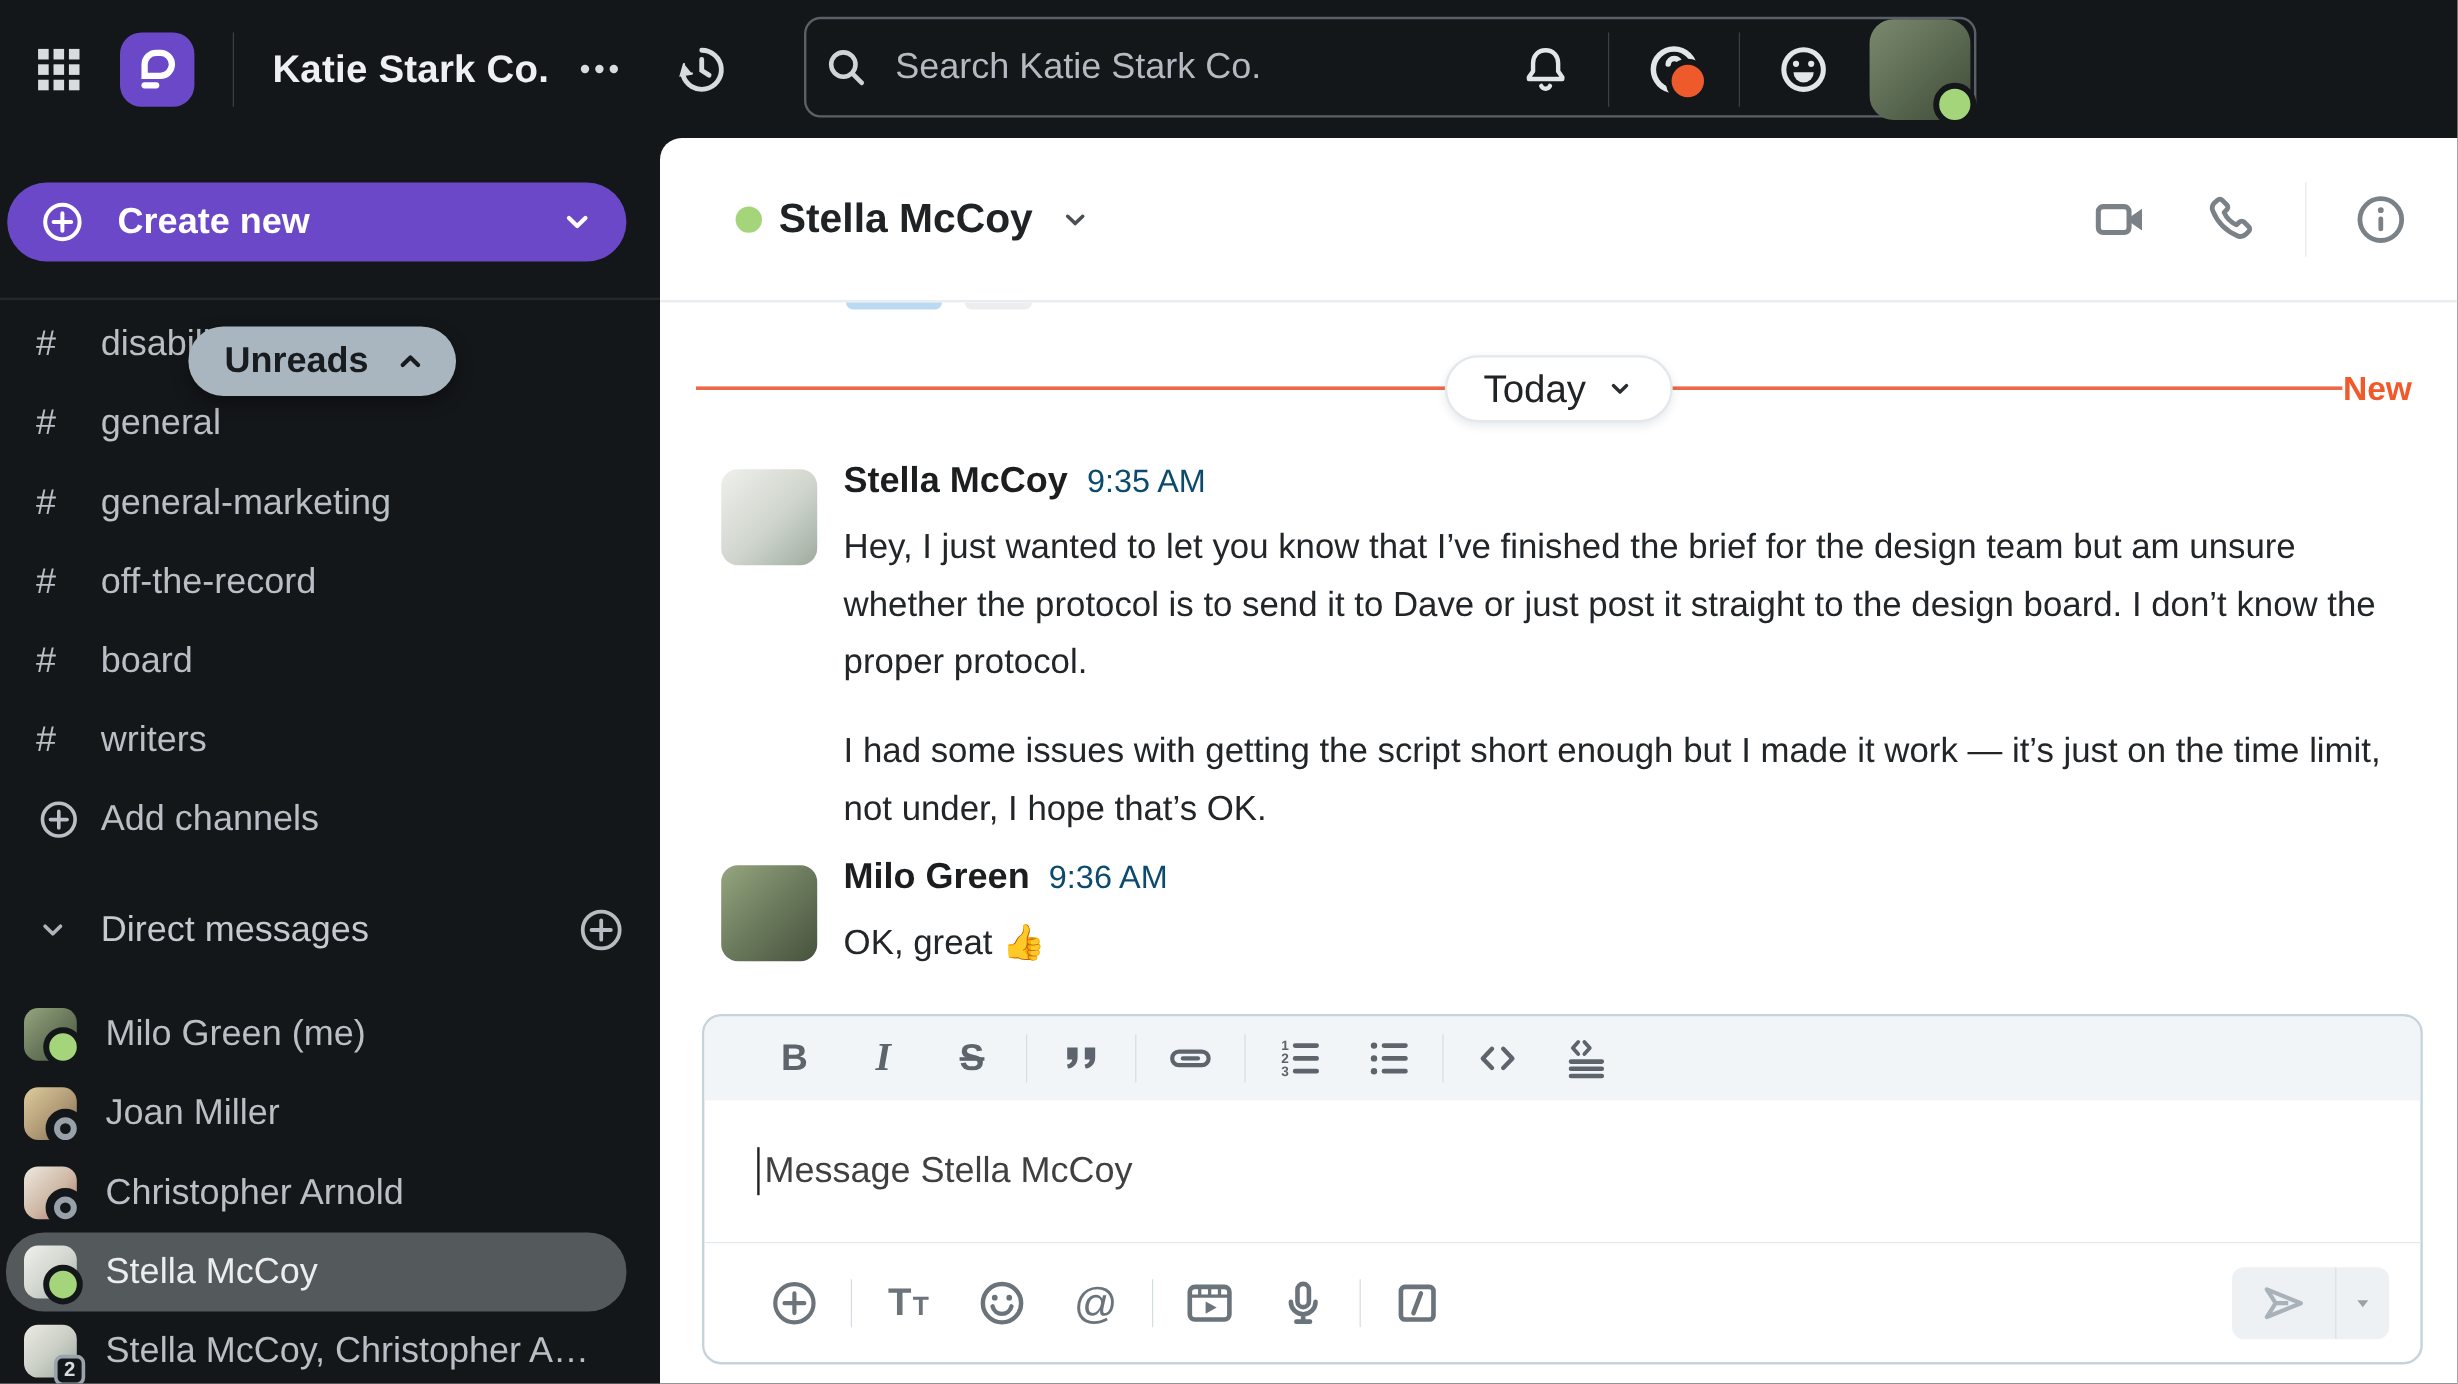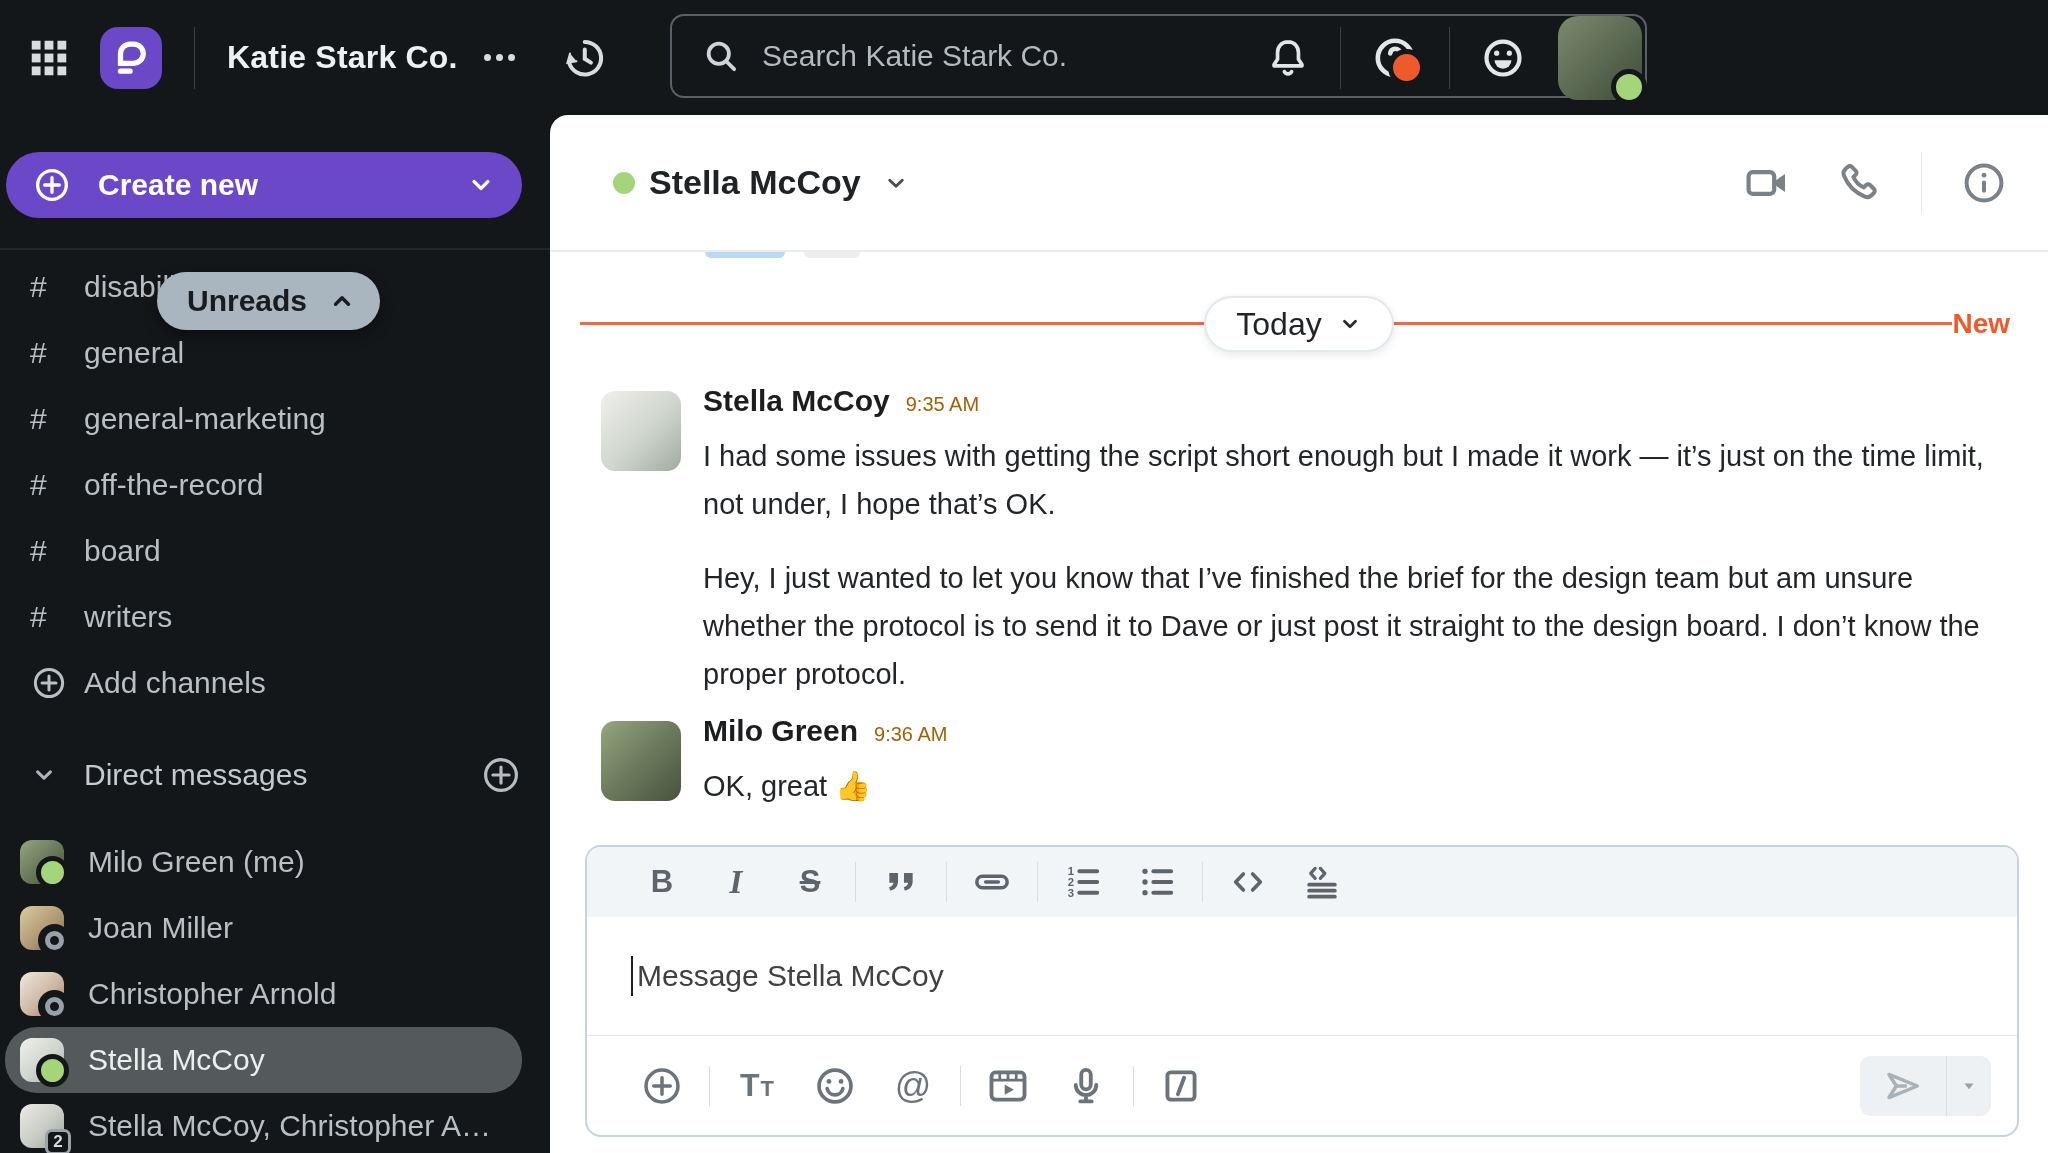--- a/index.html
+++ b/index.html
@@ -18,21 +18,21 @@
   #grid-btn{width:46px;height:46px;color:#d9dcdf;}
   #logo-btn{width:62px;height:62px;border-radius:18px;background:#6b48c8;margin-left:28px;
     display:flex;align-items:center;justify-content:center;}
   #logo-btn svg{width:42px;height:42px;}
   .tvline{width:1px;height:62px;background:#3a4046;margin-left:32px;}
   #ws-btn{margin-left:32px;font-size:32px;font-weight:700;color:#eef0f1;letter-spacing:.2px;}
   #ws-more{margin-left:26px;display:inline-flex;gap:5px;align-items:center;}
   #ws-more i{width:7px;height:7px;border-radius:50%;background:#d9dcdf;}
   #history-btn{width:46px;height:46px;margin-left:46px;color:#d9dcdf;}
   #searchbar{position:absolute;left:670px;top:14px;width:977px;height:84px;box-sizing:border-box;
-    border:2px solid #596067;border-radius:14px;display:flex;align-items:center;padding-left:30px;}
+    border:2px solid #596067;border-radius:14px;display:flex;align-items:center;padding-left:14px;}
   #searchbar .icon{width:38px;height:38px;color:#cfd4d8;margin-right:22px;}
   #searchbar .ph{font-size:30px;color:#b4bac0;}
   #tb-right{margin-left:auto;display:flex;align-items:center;height:115px;padding-right:18px;}
   #bell-btn{width:44px;height:44px;color:#e3e6e8;}
   .tb-sep{width:1px;height:62px;background:#3a4046;margin:0 30px;}
   #help-btn{position:relative;width:48px;height:48px;color:#e3e6e8;}
   #help-dot{position:absolute;right:-6px;bottom:-4px;width:27px;height:27px;border-radius:50%;
     background:#ee5a2b;border:5px solid #14171a;box-sizing:content-box;}
   #emoji-btn{width:46px;height:46px;color:#e3e6e8;}
   #me-avatar{position:relative;width:84px;height:84px;border-radius:20px;margin-left:32px;
@@ -102,21 +102,21 @@
   #today-pill{position:absolute;left:654px;top:44px;width:190px;height:56px;border-radius:28px;background:#fff;
     border:2px solid #e3e8ec;box-shadow:0 3px 8px rgba(20,40,60,.10);display:flex;align-items:center;justify-content:center;
     gap:16px;font-size:32px;color:#212426;box-sizing:border-box;}
   #today-pill .icon{width:24px;height:24px;color:#2a2d30;}
   #new-label{position:absolute;right:38px;top:56px;font-size:28px;font-weight:700;color:#f05a2b;}
   .msg{position:absolute;left:51px;right:60px;display:flex;}
   .msg .m-av{width:80px;height:80px;border-radius:14px;flex:none;margin-top:7px;}
   .msg .m-body{margin-left:22px;}
   .m-head{display:flex;align-items:baseline;}
   .m-name{font-size:30px;font-weight:700;color:#1b1d1f;}
-  .m-time{font-size:20px;color:#a16207;margin-left:16px;}
+  .m-time{font-size:27px;color:#0c4a6e;margin-left:16px;}
   .m-body p{margin:14px 0 0 0;font-size:29px;line-height:48px;color:#232629;max-width:1295px;}
   .m-body p + p{margin-top:26px;}
   #msg-0{top:132px;}
   #msg-1{top:462px;}
 
   
   #composer{position:absolute;left:35px;top:730px;width:1434px;height:292px;box-sizing:border-box;
     border:2px solid #c7d3dc;border-radius:16px;background:#fff;overflow:hidden;}
   #fmt-bar{height:70px;background:#f1f5f8;display:flex;align-items:center;padding-left:38px;}
   .tool{width:74px;height:70px;display:flex;align-items:center;justify-content:center;color:#5d646b;}
@@ -392,22 +392,22 @@
       <span id="new-label">New</span>
 
       <div id="messages-holder">
           <article class="msg" id="msg-0">
             <span class="m-av av-stella"></span>
             <div class="m-body">
               <div class="m-head">
                 <span class="m-name">Stella McCoy</span>
                 <span class="m-time">9:35 AM</span>
               </div>
+              <p>Hey, I just wanted to let you know that I’ve finished the brief for the design team but am unsure whether the protocol is to send it to Dave or just post it straight to the design board. I don’t know the proper protocol.</p>
               <p>I had some issues with getting the script short enough but I made it work — it’s just on the time limit, not under, I hope that’s OK.</p>
-              <p>Hey, I just wanted to let you know that I’ve finished the brief for the design team but am unsure whether the protocol is to send it to Dave or just post it straight to the design board. I don’t know the proper protocol.</p>
             </div>
           </article>
           <article class="msg" id="msg-1">
             <span class="m-av av-milo"></span>
             <div class="m-body">
               <div class="m-head">
                 <span class="m-name">Milo Green</span>
                 <span class="m-time">9:36 AM</span>
               </div>
               <p>OK, great 👍</p>

